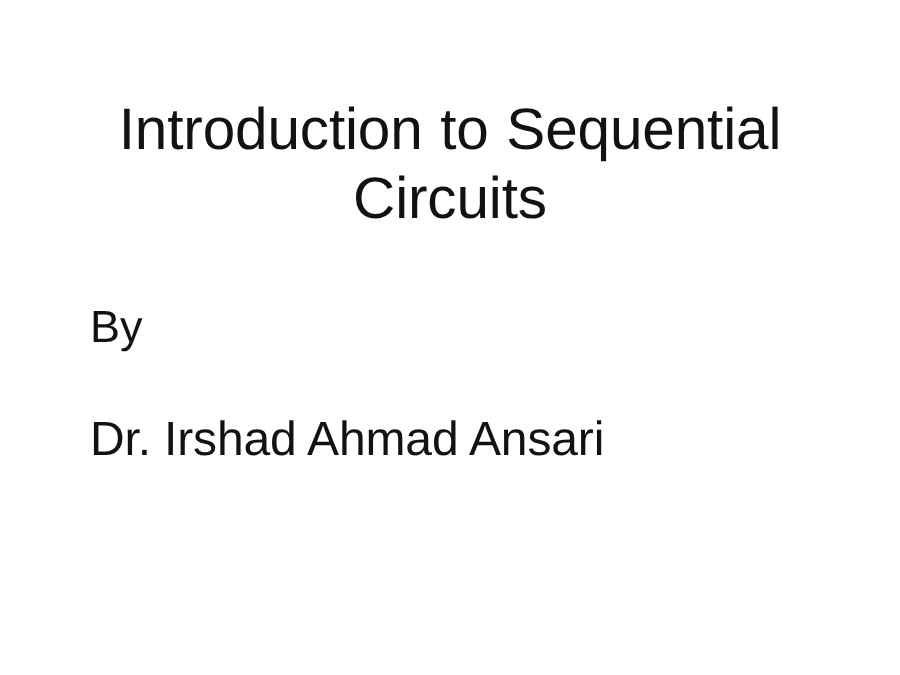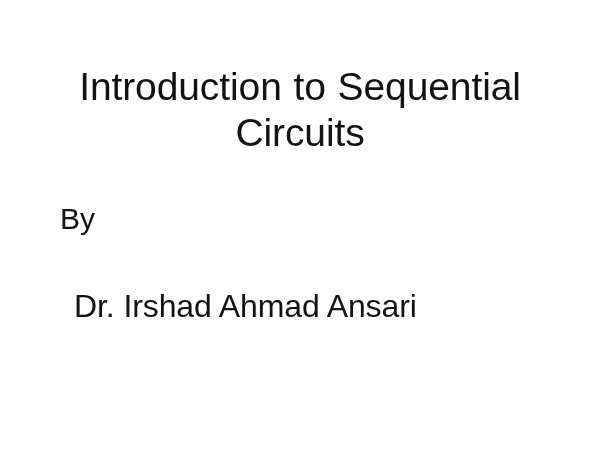--- a/index.html
+++ b/index.html
@@ -51,21 +51,21 @@
     text-align: left;
   }
   .byline {
     margin: 0;
     font-weight: 400;
     font-size: 30px;
     line-height: 38px;
     color: #121212;
   }
   .author {
-    margin: 14px;
+    margin: 0;
     padding-top: 34px;
     font-weight: 400;
     font-size: 32px;
     line-height: 40px;
     color: #121212;
     letter-spacing: -0.1px;
   }
 
   
   .slide-body-empty {

